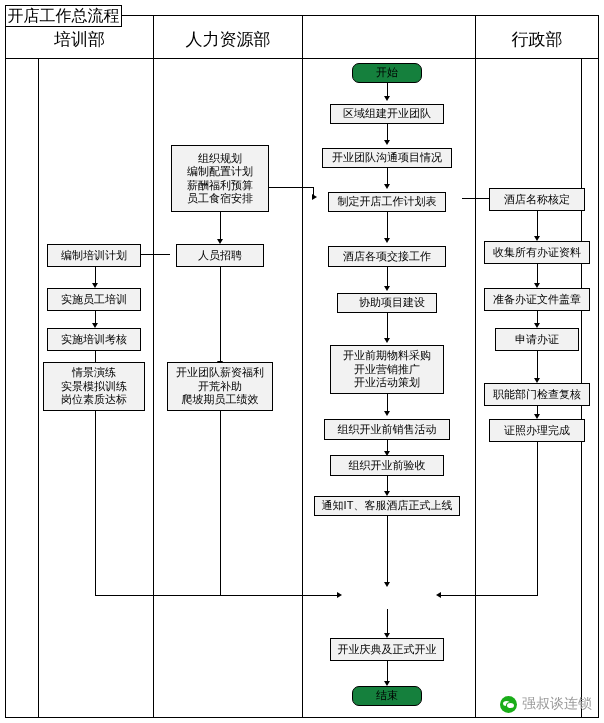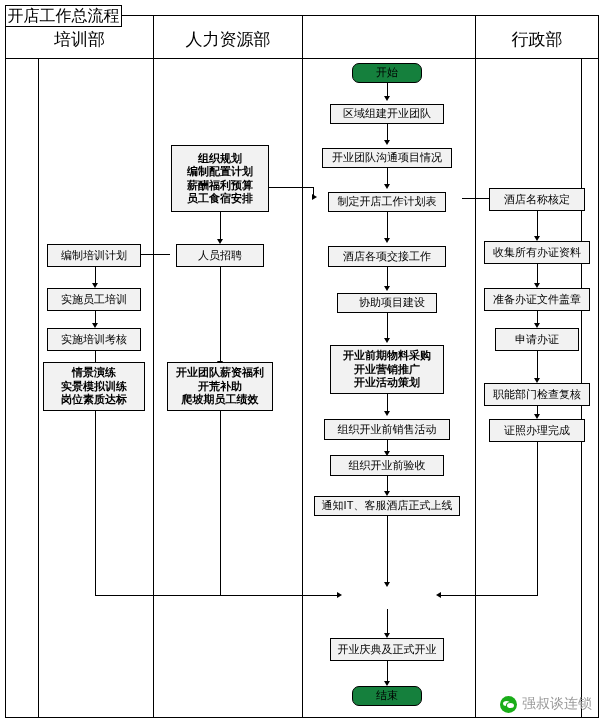--- a/index.html
+++ b/index.html
@@ -84,21 +84,20 @@
     padding: 1px 2px;
     z-index: 3;
   }
   .node.term {
     border-radius: 7px;
     background: #15803d;
   }
   .node .lines {
     display: block;
     width: 100%;
-    font-weight: bold;
   }
   .node .lines span {
     display: block;
     white-space: nowrap;
   }
   
   .conn {
     position: absolute;
     background: #000;
     z-index: 1;

